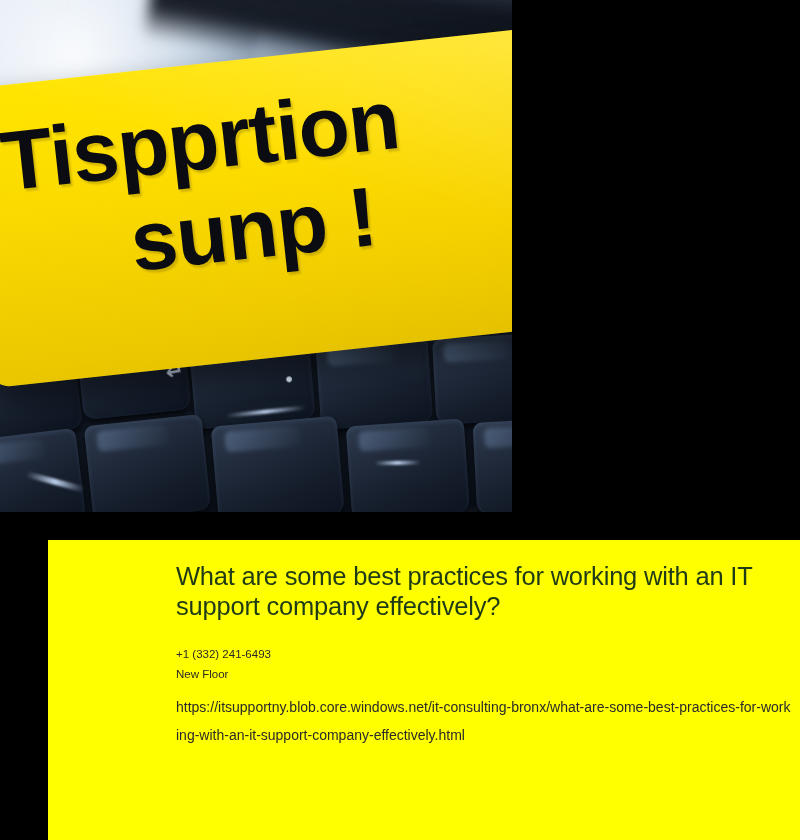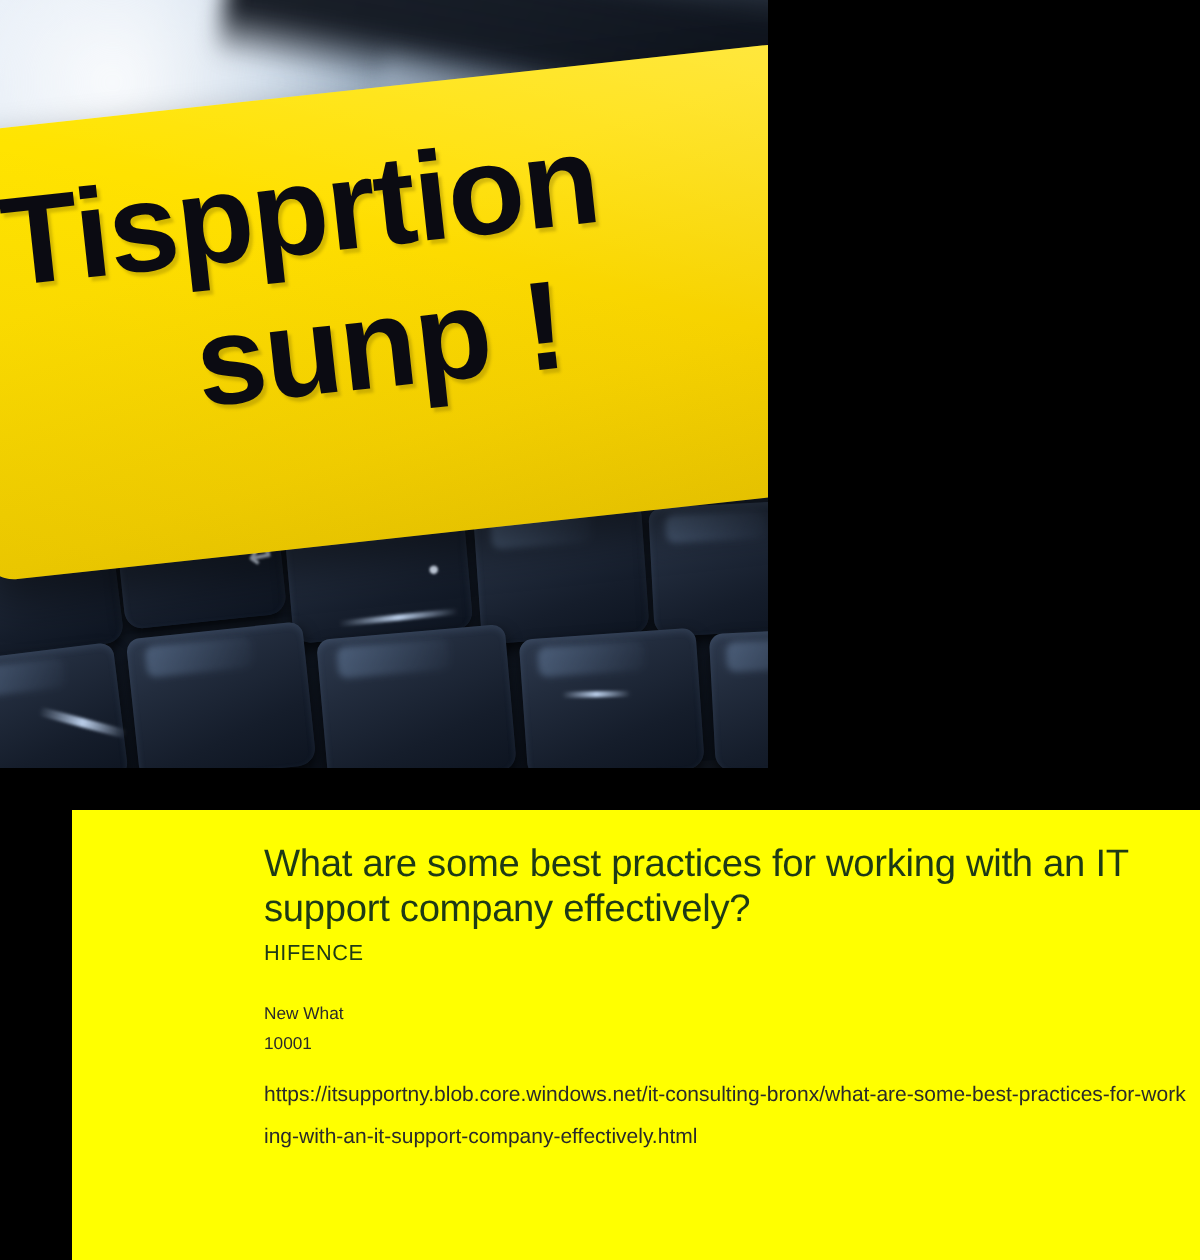--- a/index.html
+++ b/index.html
@@ -251,24 +251,23 @@
       <div class="sign-text">
         <span>Tispprtion</span>
         <span class="line2">sunp !</span>
       </div>
     </div>
   </div>
 
   <div class="panel">
     <div class="panel-inner">
       <h1 class="headline">What are some best practices for working with an IT support company effectively?</h1>
-      <p class="brand">HIFENCE</p>
 
       <div class="contact">
-        <div class="contact-line">New What</div>
-        <div class="contact-line">10001</div>
+        <div class="contact-line">+1 (332) 241-6493</div>
+        <div class="contact-line">New Floor</div>
       </div>
 
       <div class="url">https://itsupportny.blob.core.windows.net/it-consulting-bronx/what-are-some-best-practices-for-working-with-an-it-support-company-effectively.html</div>
     </div>
   </div>
 
 </div>
 
 </body></html>

